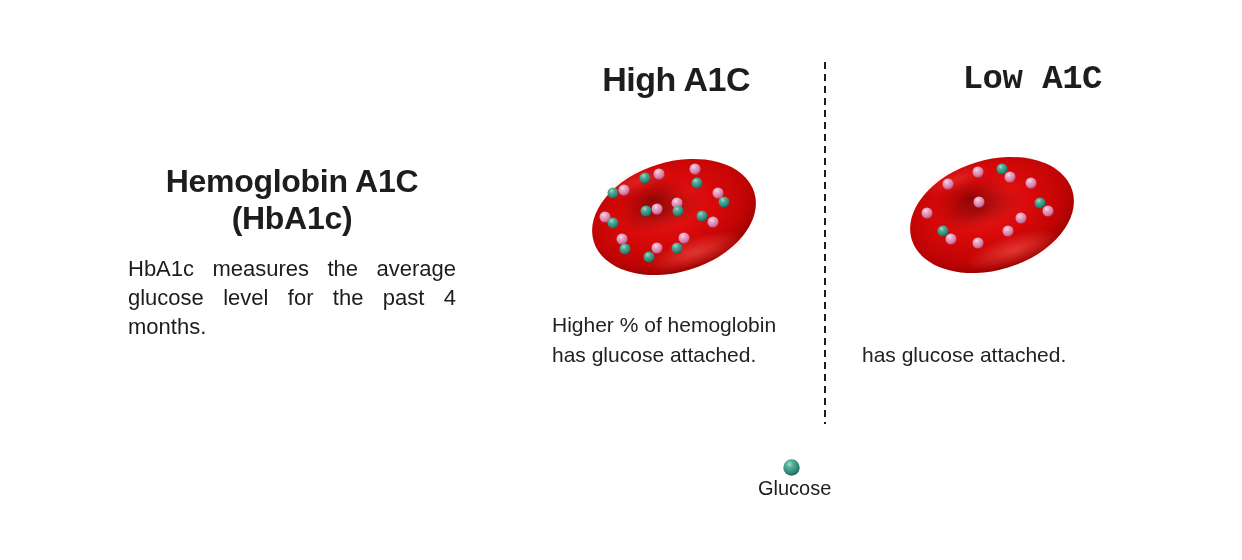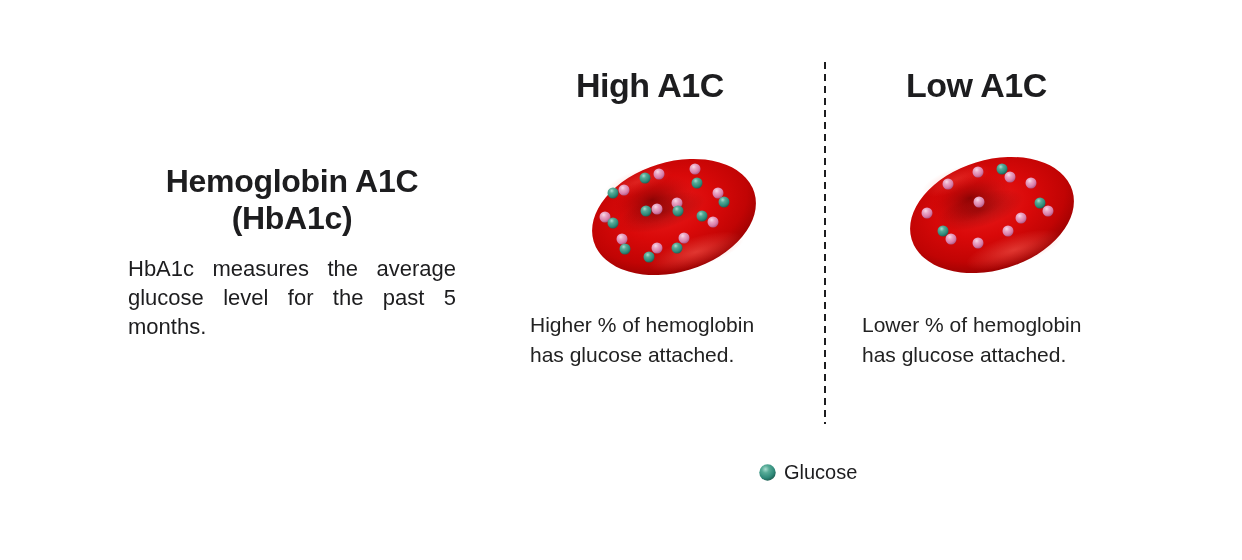--- a/index.html
+++ b/index.html
@@ -4,34 +4,34 @@
 <style>
   html,body{margin:0;padding:0;}
   body{
     width:1242px;height:560px;position:relative;overflow:hidden;
     background:#ffffff;color:#1d1d1f;
     font-family:"Liberation Sans", sans-serif;
   }
   .intro{position:absolute;left:128px;top:163px;width:328px;}
   .intro-title{margin:0 0 17px 0;font-size:32px;font-weight:700;text-align:center;letter-spacing:-0.3px;}
   .intro-desc{margin:0;font-size:22px;line-height:29px;text-align:justify;text-justify:inter-word;}
-  .panel-heading{position:absolute;top:58px;width:180px;text-align:left;
-    font-size:34px;font-weight:700;letter-spacing:-0.5px;margin:8px;}
+  .panel-heading{position:absolute;top:58px;width:180px;text-align:right;
+    font-size:34px;font-weight:700;letter-spacing:-0.5px;margin:2px;}
   .heading-high{left:568px;}
-  .heading-low{left:898px;}
+  .heading-low{left:920px;font-family:Liberation Mono, monospace;}
   .cell{position:absolute;width:190px;height:160px;}
   .cell-high{left:580px;top:140px;}
   .cell-low{left:898px;top:138px;}
   .caption{position:absolute;top:310px;margin:0;font-size:21px;line-height:30px;color:#222;}
-  .caption-high{left:530px;}
+  .caption-high{left:552px;}
   .caption-low{left:862px;}
   .divider{position:absolute;left:824px;top:62px;width:2px;height:362px;
     background:repeating-linear-gradient(to bottom,#1d1d1f 0 7px,transparent 7px 12px);}
   .legend{position:absolute;left:758px;top:458px;}
-  .legend-row{display:flex;align-items:center;height:28px;}
+  .legend-row{display:flex;align-items:center;height:28px;flex-direction:column;}
   .legend-swatch{width:19px;height:19px;margin-right:7px;flex:0 0 auto;}
   .legend-label{font-size:20px;color:#1d1d1f;}
   .defs-holder{position:absolute;width:0;height:0;overflow:hidden;}
 </style>
 </head>
 <body>
 
 <svg class="defs-holder" aria-hidden="true">
   <defs>
     <radialGradient id="gradBody" cx="0.48" cy="0.40" r="0.62">
@@ -66,21 +66,21 @@
       <stop offset="0.7" stop-color="#d87da8"></stop>
       <stop offset="1" stop-color="#a5517c"></stop>
     </radialGradient>
   </defs>
 </svg>
 
 <main>
 
   <section class="intro">
     <h1 class="intro-title">Hemoglobin A1C (HbA1c)</h1>
-    <p class="intro-desc">HbA1c measures the average glucose level for the past 5 months.</p>
+    <p class="intro-desc">HbA1c measures the average glucose level for the past 4 months.</p>
   </section>
 
   <h2 class="panel-heading heading-high">High A1C</h2>
   <h2 class="panel-heading heading-low">Low A1C</h2>
 
   <div class="divider"></div>
 
   <svg class="cell cell-high" viewBox="0 0 190 160">
     <g>
       <ellipse cx="94" cy="77" rx="84" ry="55" transform="rotate(-17 94 77)" fill="url(#gradBody)"></ellipse>
@@ -139,21 +139,21 @@
         <circle cx="110" cy="93" r="5.5" fill="url(#gradHemo)"></circle>
         <circle cx="80" cy="105" r="5.5" fill="url(#gradHemo)"></circle>
       </g>
   </svg>
 
   <p class="caption caption-high">
     <span>Higher % of hemoglobin</span><br>
     <span>has glucose attached.</span>
   </p>
   <p class="caption caption-low">
-    <span>Lower % of hemoglobin</span><br>
+    <br>
     <span>has glucose attached.</span>
   </p>
 
   <div class="legend">
     <div class="legend-row">
       <svg class="legend-swatch" viewBox="0 0 19 19">
         <circle cx="9.5" cy="9.5" r="8.2" fill="url(#gradGlucose)"></circle>
       </svg>
       <span class="legend-label">Glucose</span>
     </div>

